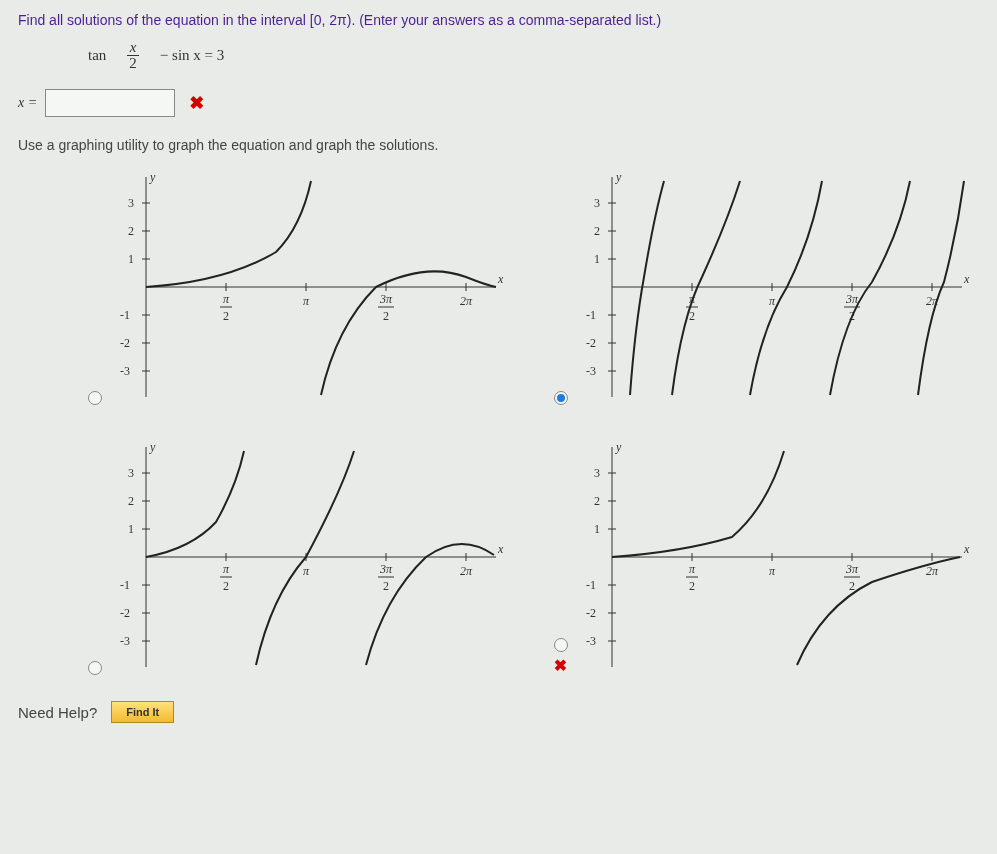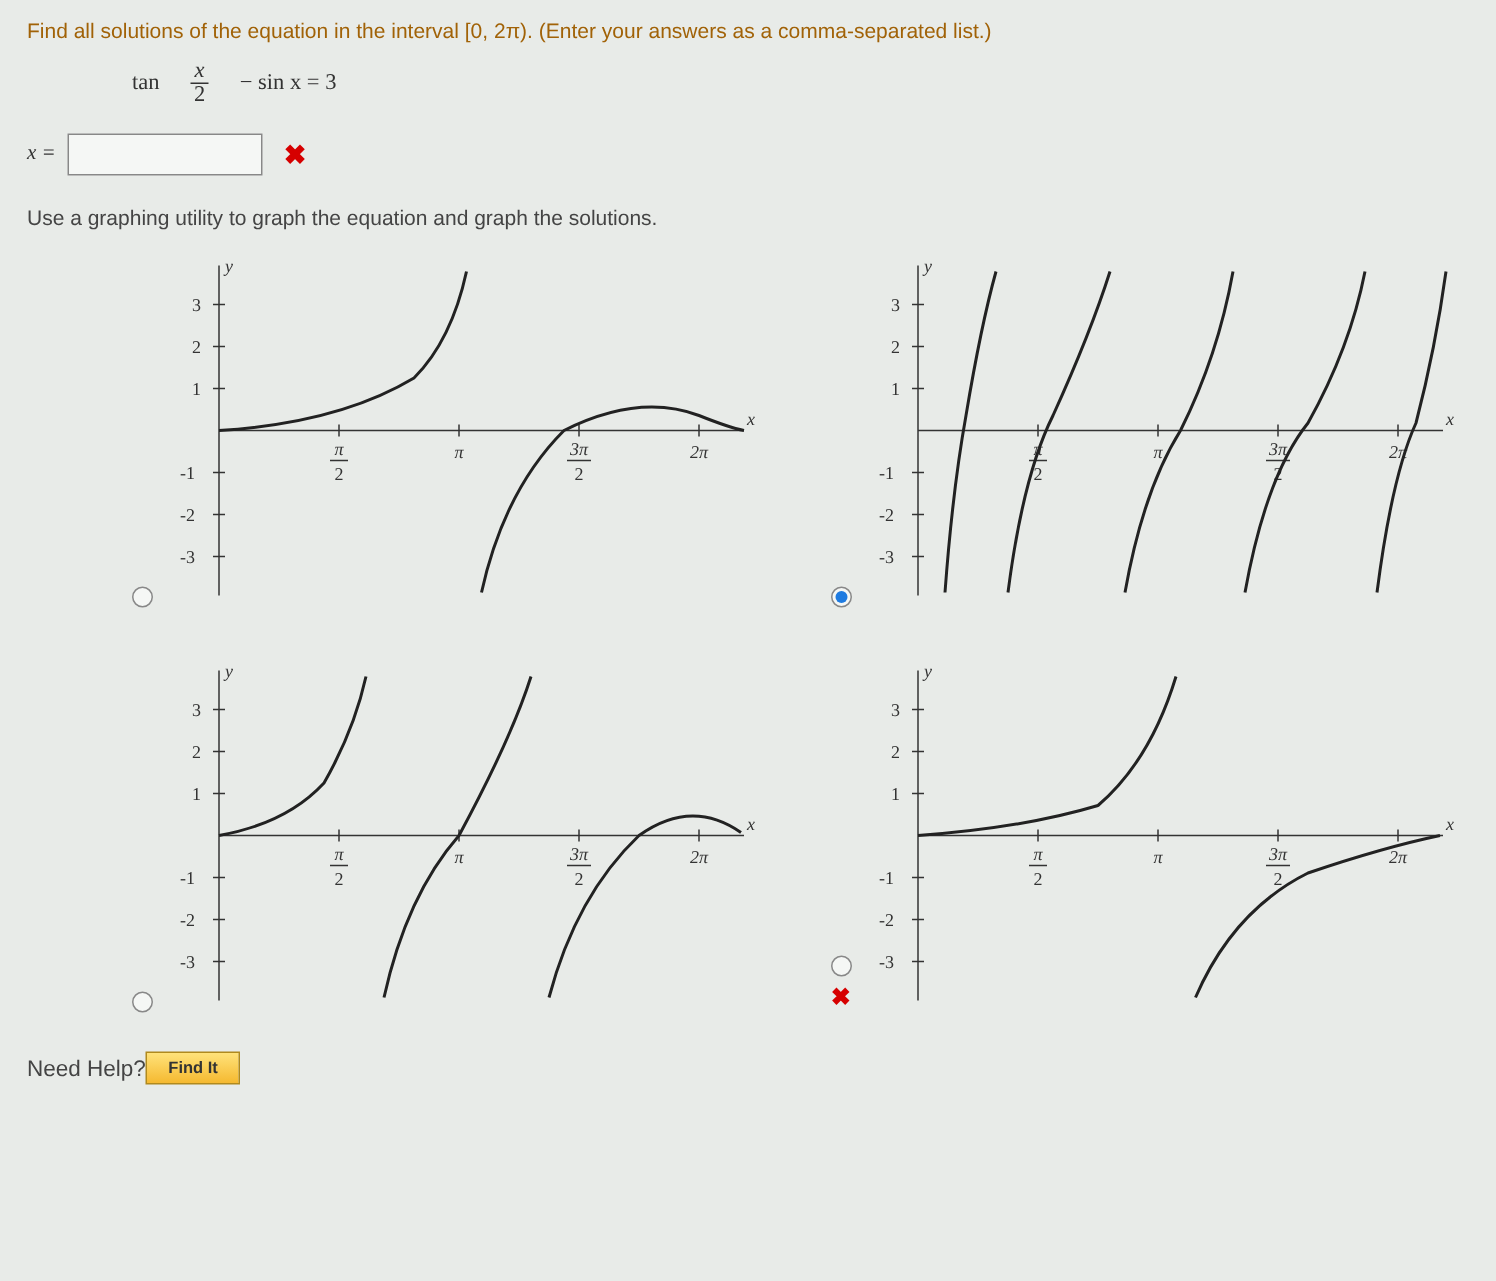--- a/index.html
+++ b/index.html
@@ -4,21 +4,21 @@
 <style>
   * { box-sizing: border-box; margin: 0; padding: 0; }
   body {
     font-family: Arial, Helvetica, sans-serif;
     background: #e8ebe8;
     color: #333;
     padding: 12px 18px;
     width: 997px;
     font-size: 14px;
   }
-  .question-text { color: #a16207; font-size: 14px; margin-bottom: 10px; }
+  .question-text { color: #4c1d95; font-size: 14px; margin-bottom: 10px; }
   .equation-row {
     margin: 12px 0 18px 70px;
     font-family: "Times New Roman", serif;
     font-size: 15px;
     display: flex;
     align-items: center;
     gap: 20px;
   }
   .frac { display: inline-flex; flex-direction: column; align-items: center; line-height: 1; vertical-align: middle; }
   .frac .num { border-bottom: 1px solid #333; padding: 0 3px; font-style: italic; }
@@ -84,21 +84,21 @@
   .axis { stroke: #333; stroke-width: 1; }
   .tick { stroke: #333; stroke-width: 1; }
   .curve { stroke: #222; stroke-width: 2; fill: none; }
   .ax-text { font: 12px "Times New Roman", serif; fill: #333; }
   .ax-text.italic { font-style: italic; }
   .frac-line { stroke: #333; stroke-width: 1; }
 
   .need-help-row {
     display: flex;
     align-items: center;
-    gap: 0;
+    gap: 14px;
     margin: 24px 0 10px 0;
   }
   .need-help-label { color: #444; font-size: 15px; }
   .read-it-btn {
     background: linear-gradient(#ffe27a, #f5b930);
     border: 1px solid #b08a1e;
     padding: 4px 14px;
     font-size: 11px;
     font-weight: bold;
     color: #333;

